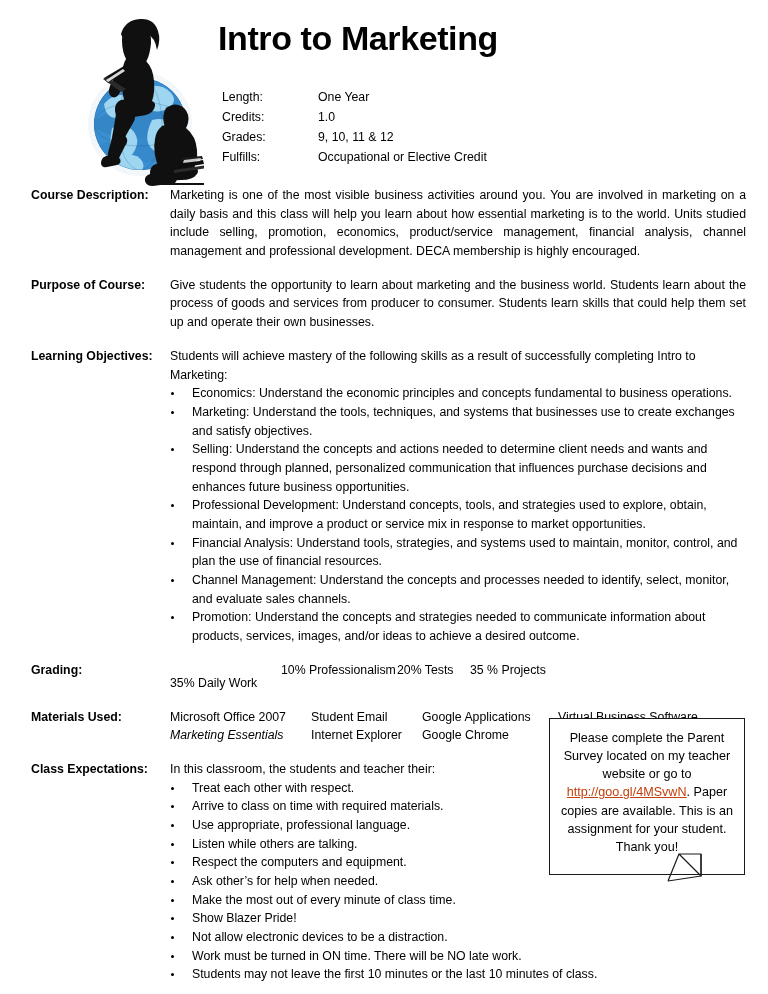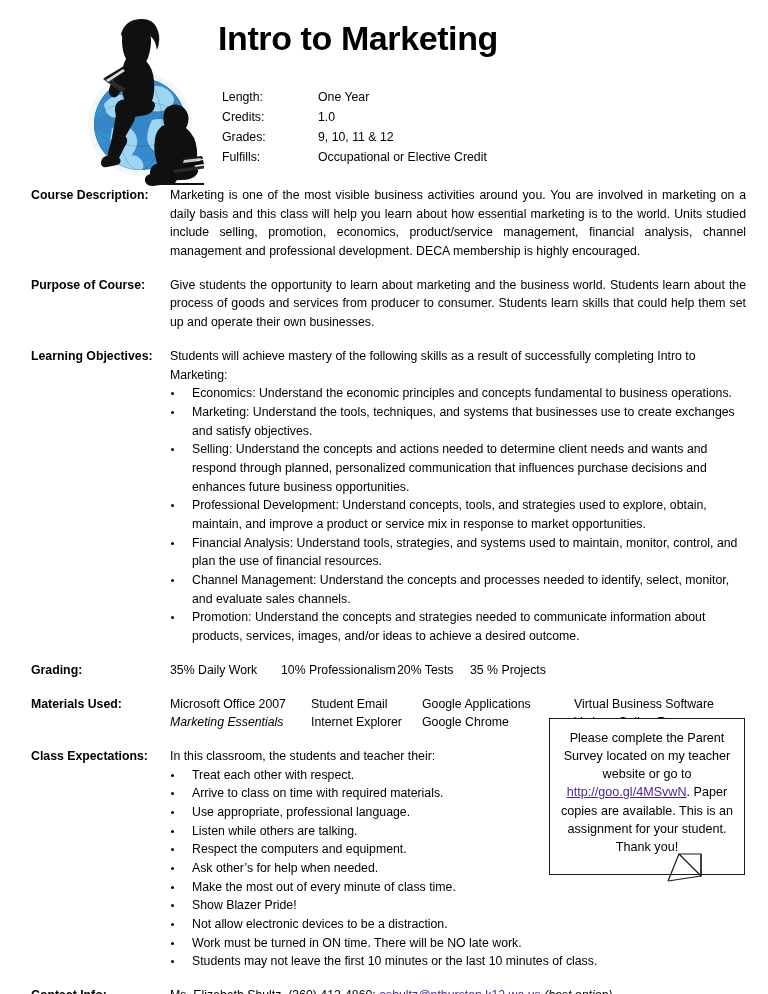--- a/index.html
+++ b/index.html
@@ -105,33 +105,33 @@
     border-radius: 50%;
   }
   .gap-md { height: 15px; }
 
   
   .cols {
     display: flex;
     font-size: 12.3px;
     line-height: 1.52;
   }
-  .grade-c0 { flex: 0 0 111px; }
+  .grade-c0 { flex: 0 0 111px; margin-top: 13px; }
   .grade-c1 { flex: 0 0 116px; }
   .grade-c2 { flex: 0 0 73px; }
   .grade-c3 { flex: 0 0 auto; }
 
   .mat-c0 { flex: 0 0 141px; }
   .mat-c1 { flex: 0 0 111px; }
   .mat-c2 { flex: 0 0 136px; }
-  .mat-c3 { flex: 0 0 auto; margin-left: 16px; }
+  .mat-c3 { flex: 0 0 auto; }
   .ital { font-style: italic; }
 
   .link {
-    color: #4c1d95;
+    color: #c2410c;
     text-decoration: underline;
   }
 
   
   .callout {
     position: absolute;
     left: 549px;
     top: 718px;
     width: 196px;
     height: 157px;

